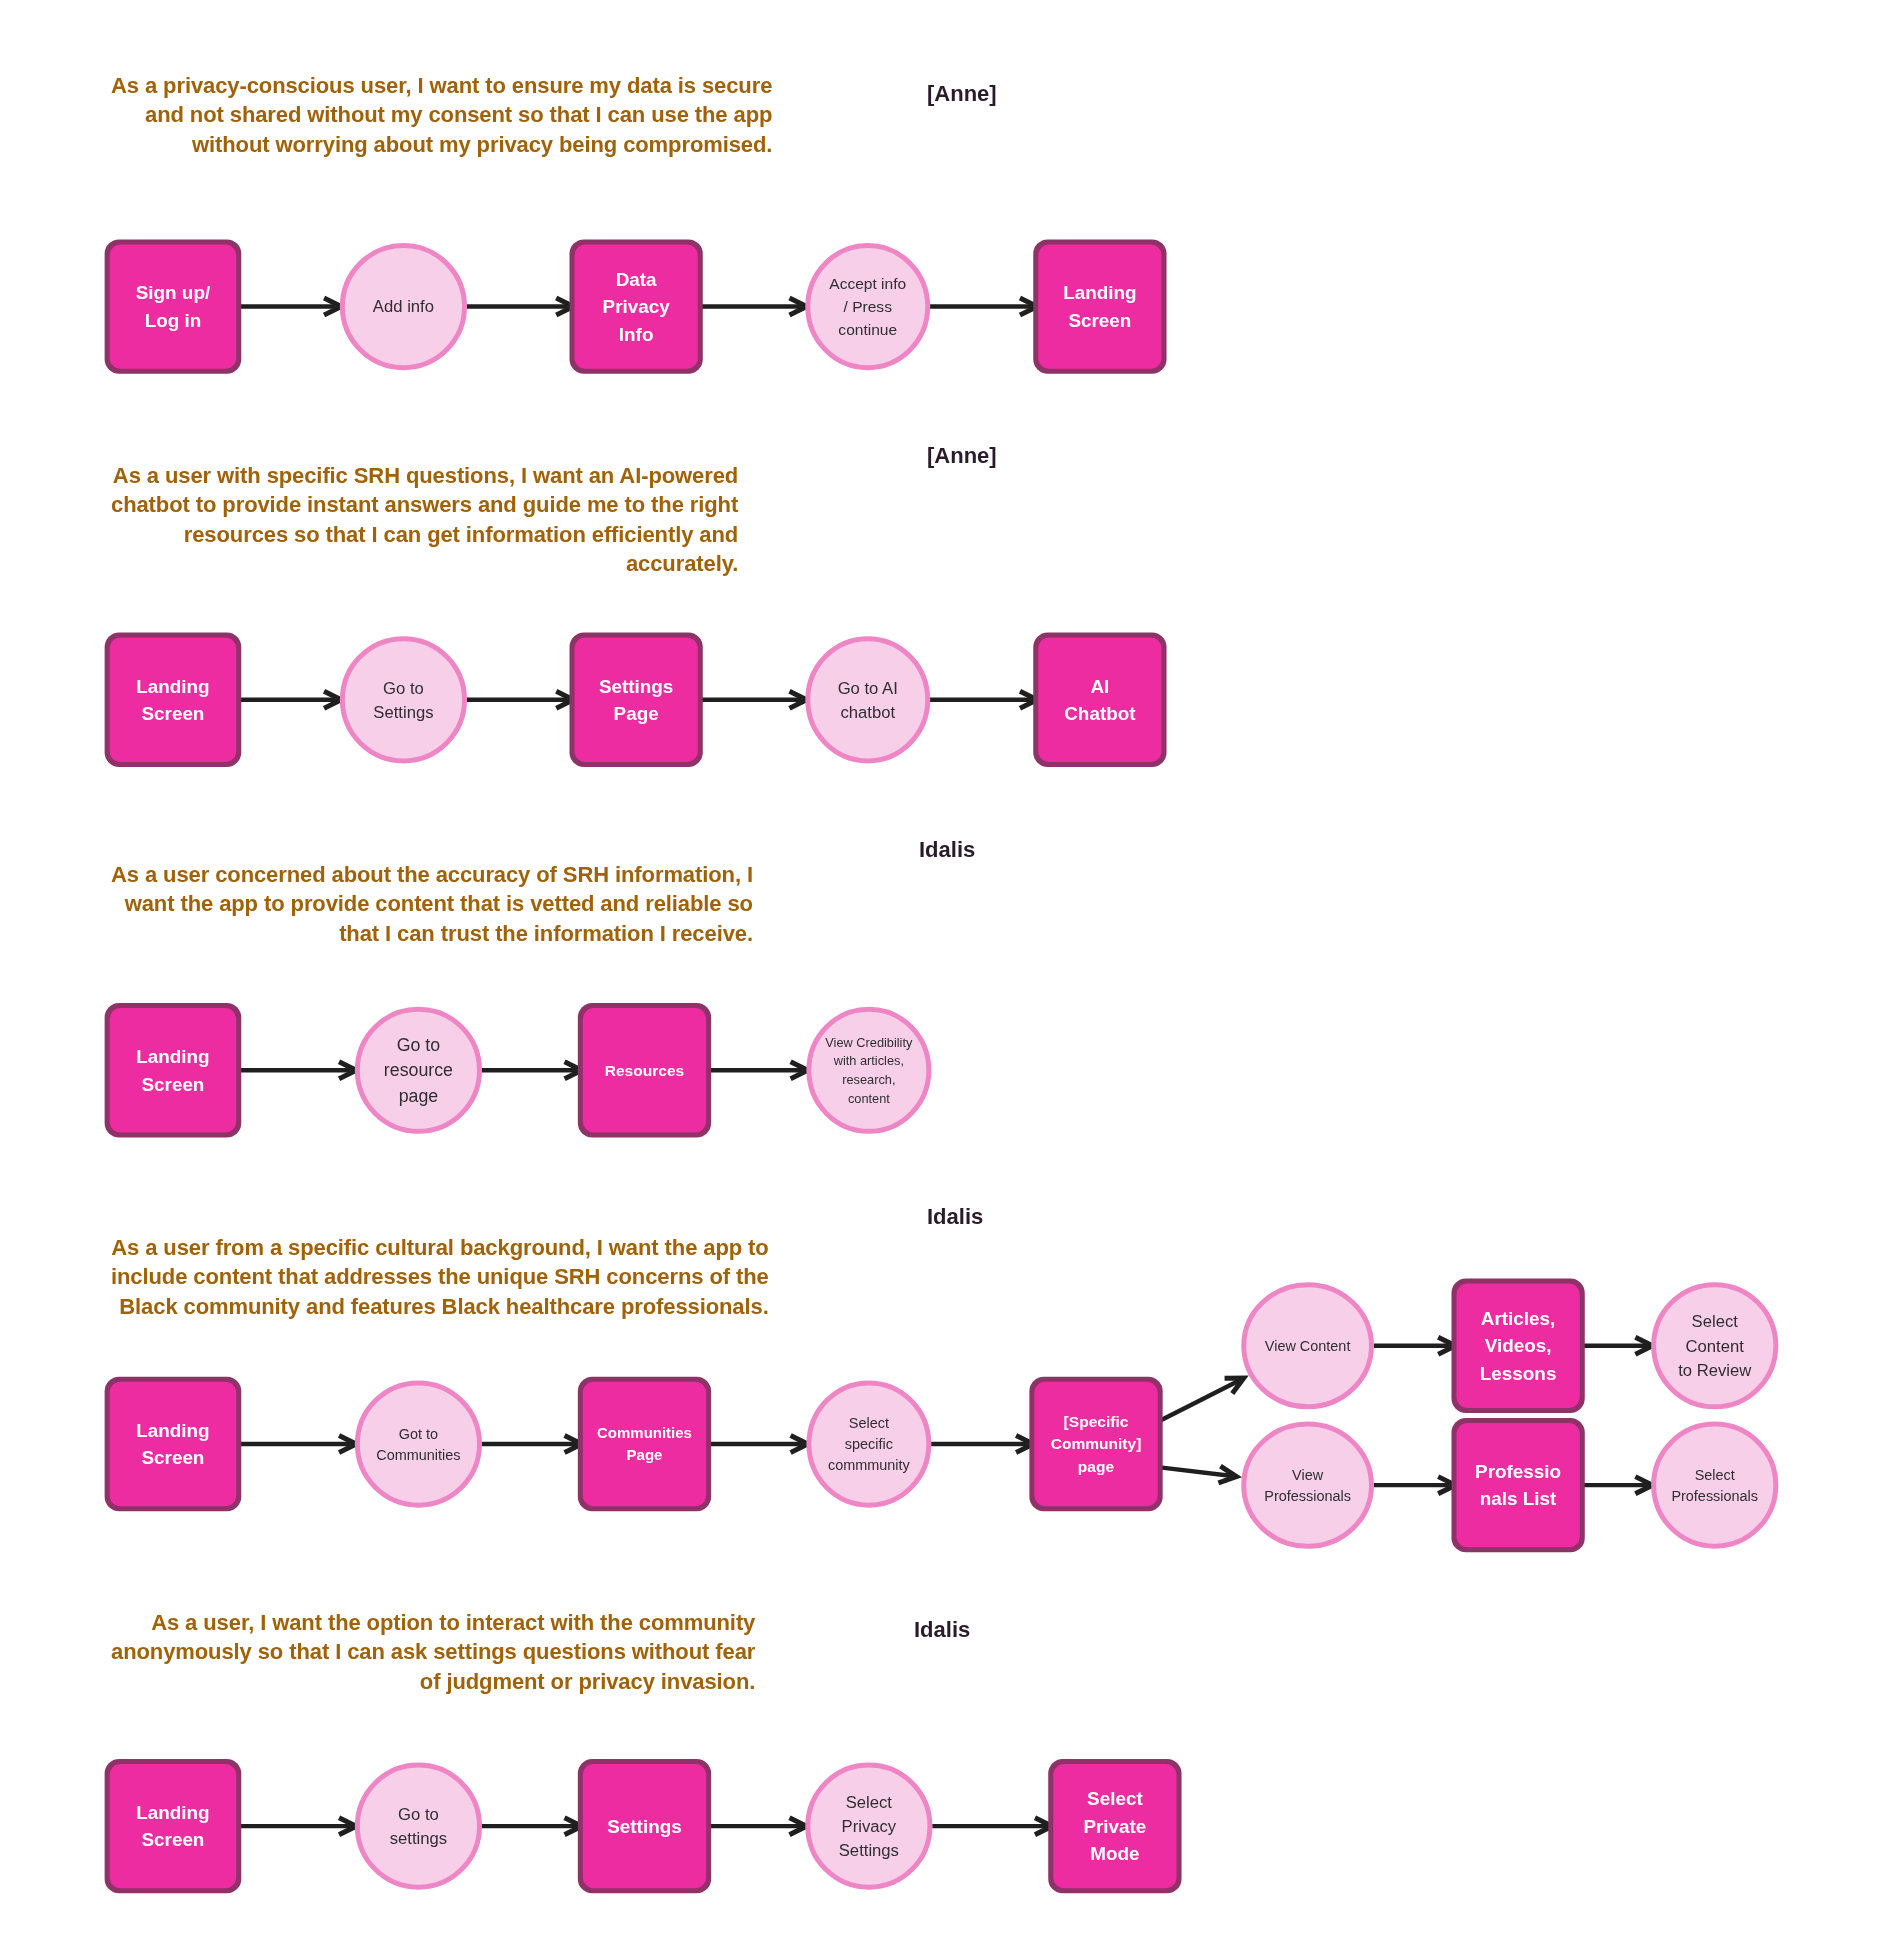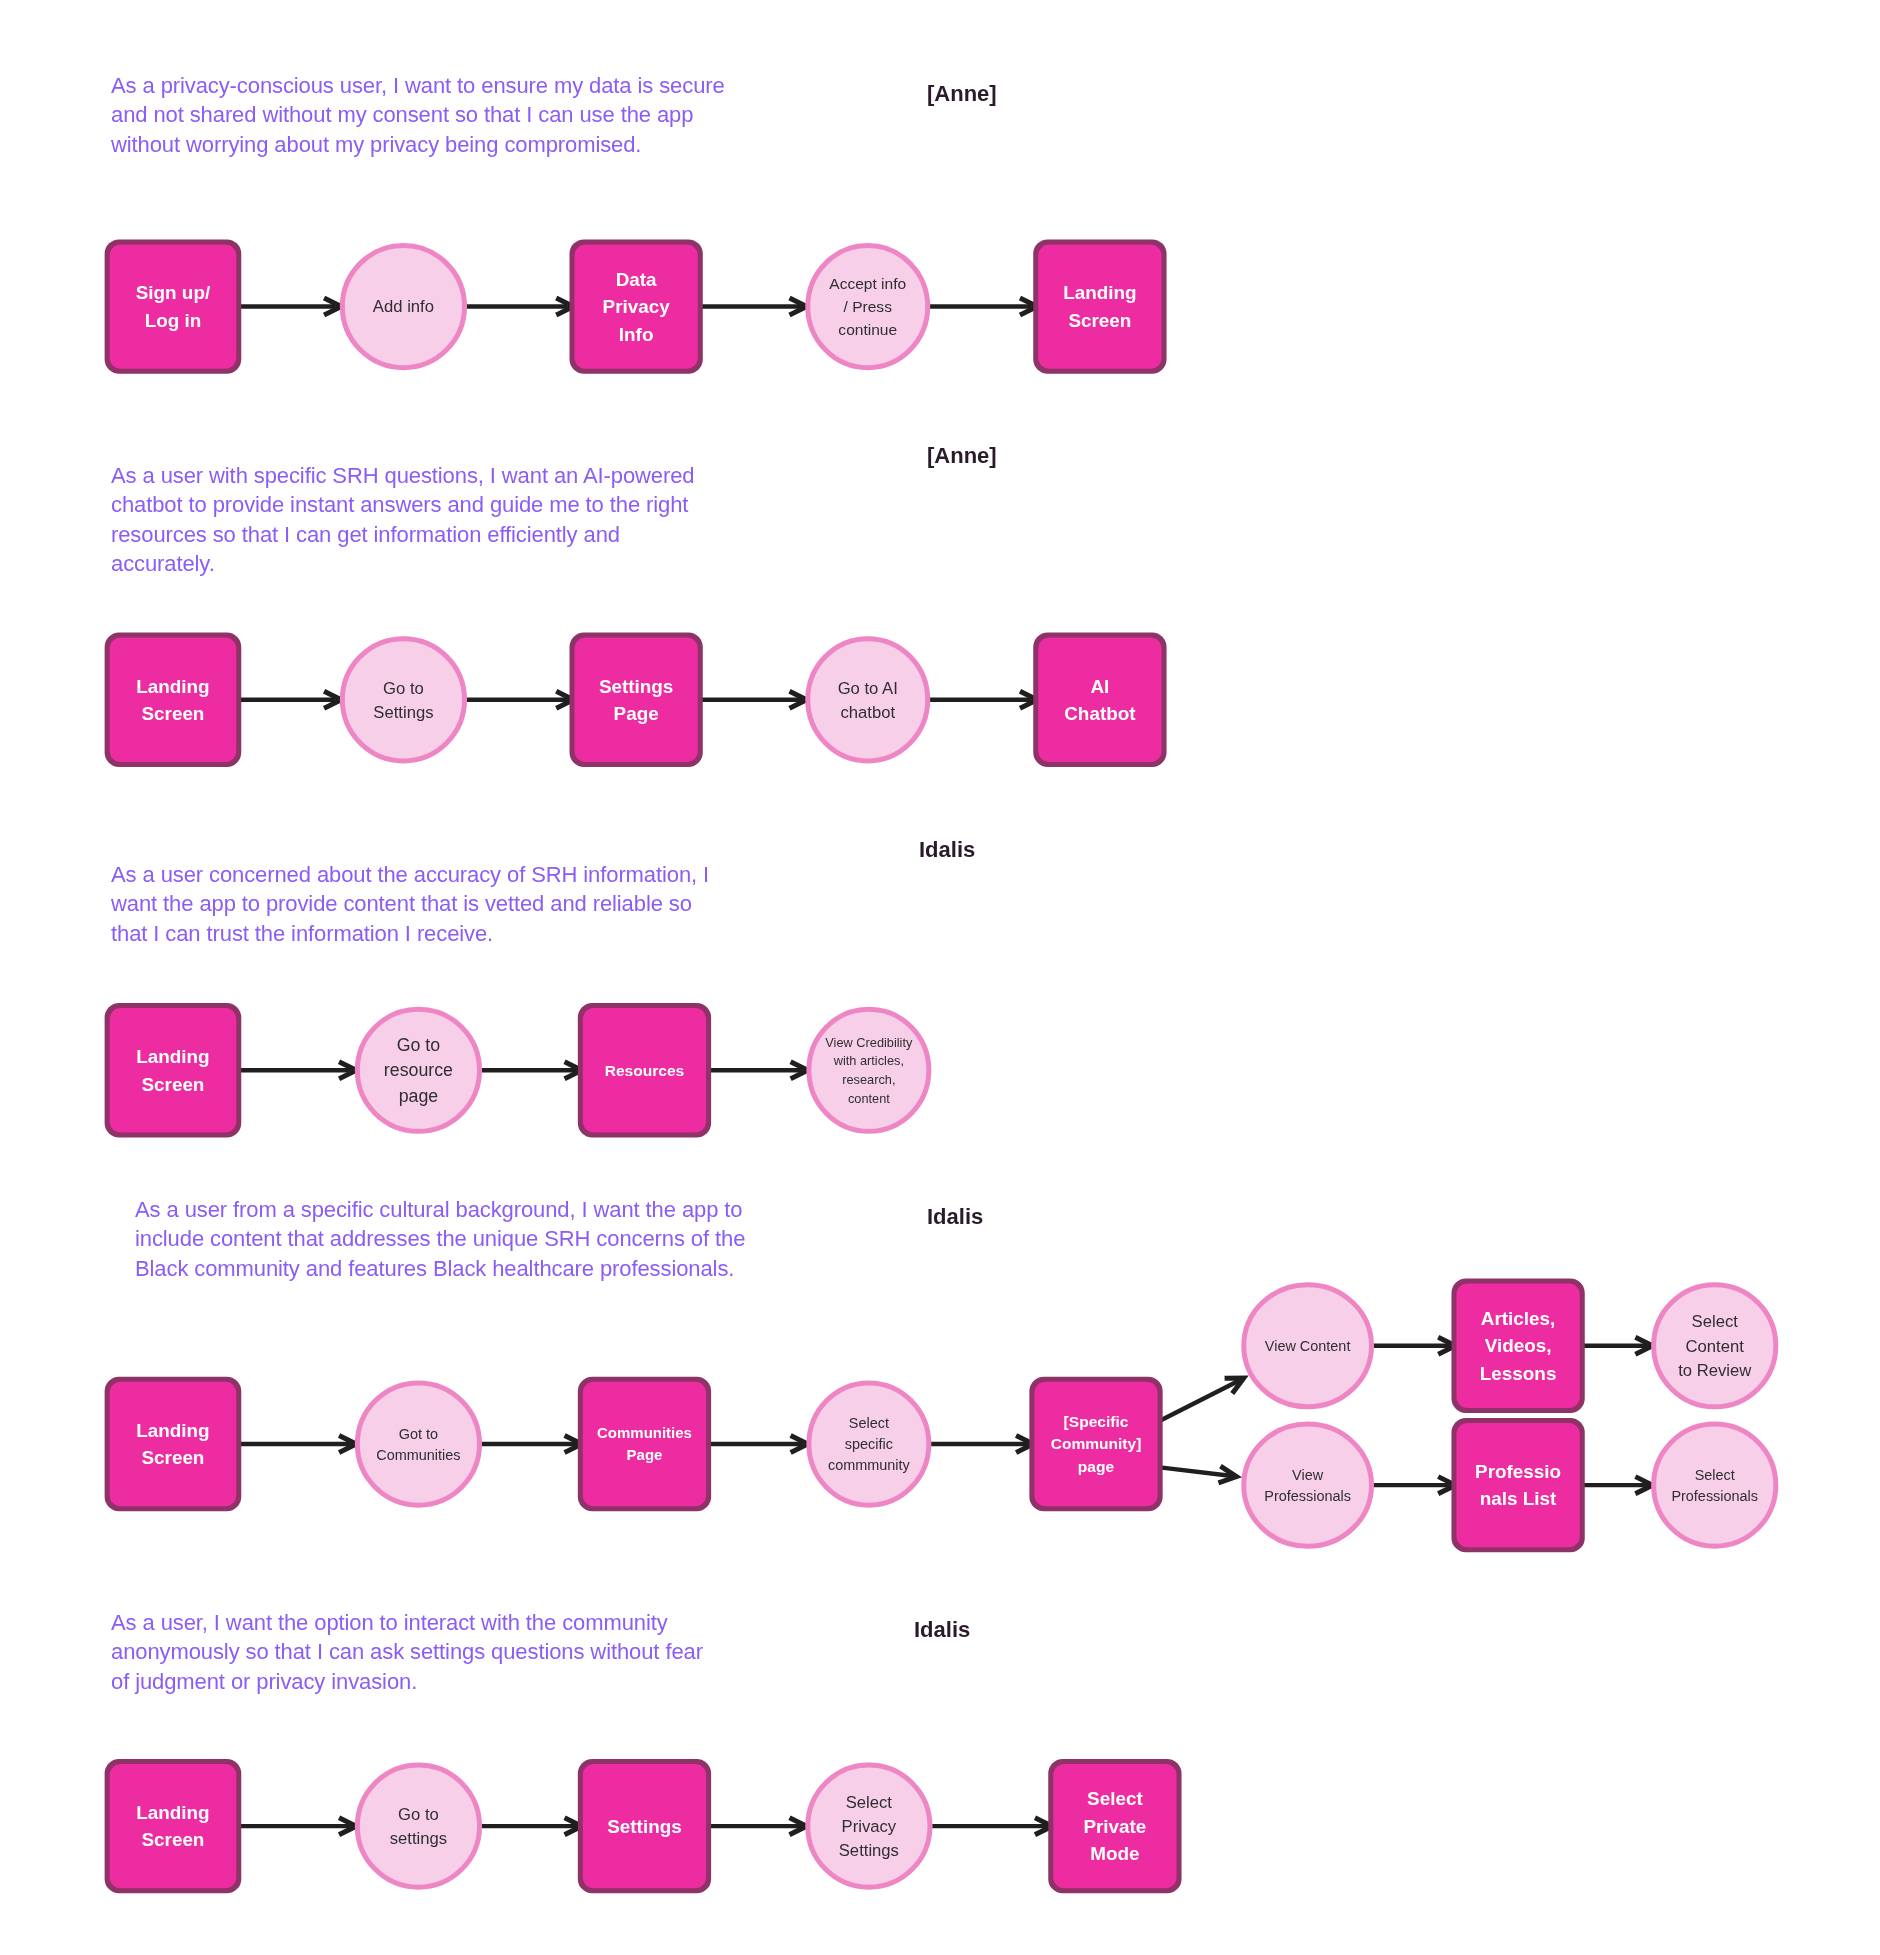--- a/index.html
+++ b/index.html
@@ -19,26 +19,27 @@
     position: absolute;
     left: 0; top: 0;
     width: 1881px;
     height: 1955px;
   }
   .story-block {
     position: absolute;
   }
   .story-text {
     font-family: "Liberation Sans", sans-serif;
-    font-weight: normal;
+    font-weight: bold;
     font-size: 22px;
     line-height: 1.33;
-    color: #8b5cf6;
+    color: #a16207;
     white-space: pre-line;
     letter-spacing: -0.1px;
+    text-align: right;
   }
   .story-owner {
     position: absolute;
     font-family: Liberation Sans, sans-serif;
     font-weight: bold;
     font-size: 22px;
     color: #2a1b2a;
     white-space: nowrap;
   }
   svg.flow {
@@ -353,21 +354,21 @@
 resources so that I can get information efficiently and
 accurately.</div>
       </div>
       <div class="story-owner" style="left: 927px; top: 443px;">[Anne]</div>
       <div class="story-block" style="left: 111px; top: 860px;">
         <div class="story-text">As a user concerned about the accuracy of SRH information, I
 want the app to provide content that is vetted and reliable so
 that I can trust the information I receive.</div>
       </div>
       <div class="story-owner" style="left: 919px; top: 837px;">Idalis</div>
-      <div class="story-block" style="left: 111px; top: 1195px; margin-left: 24px;">
+      <div class="story-block" style="left: 111px; top: 1233px;">
         <div class="story-text">As a user from a specific cultural background, I want the app to
 include content that addresses the unique SRH concerns of the
 Black community and features Black healthcare professionals.</div>
       </div>
       <div class="story-owner" style="left: 927px; top: 1204px;">Idalis</div>
       <div class="story-block" style="left: 111px; top: 1608px;">
         <div class="story-text">As a user, I want the option to interact with the community
 anonymously so that I can ask settings questions without fear
 of judgment or privacy invasion.</div>
       </div>

